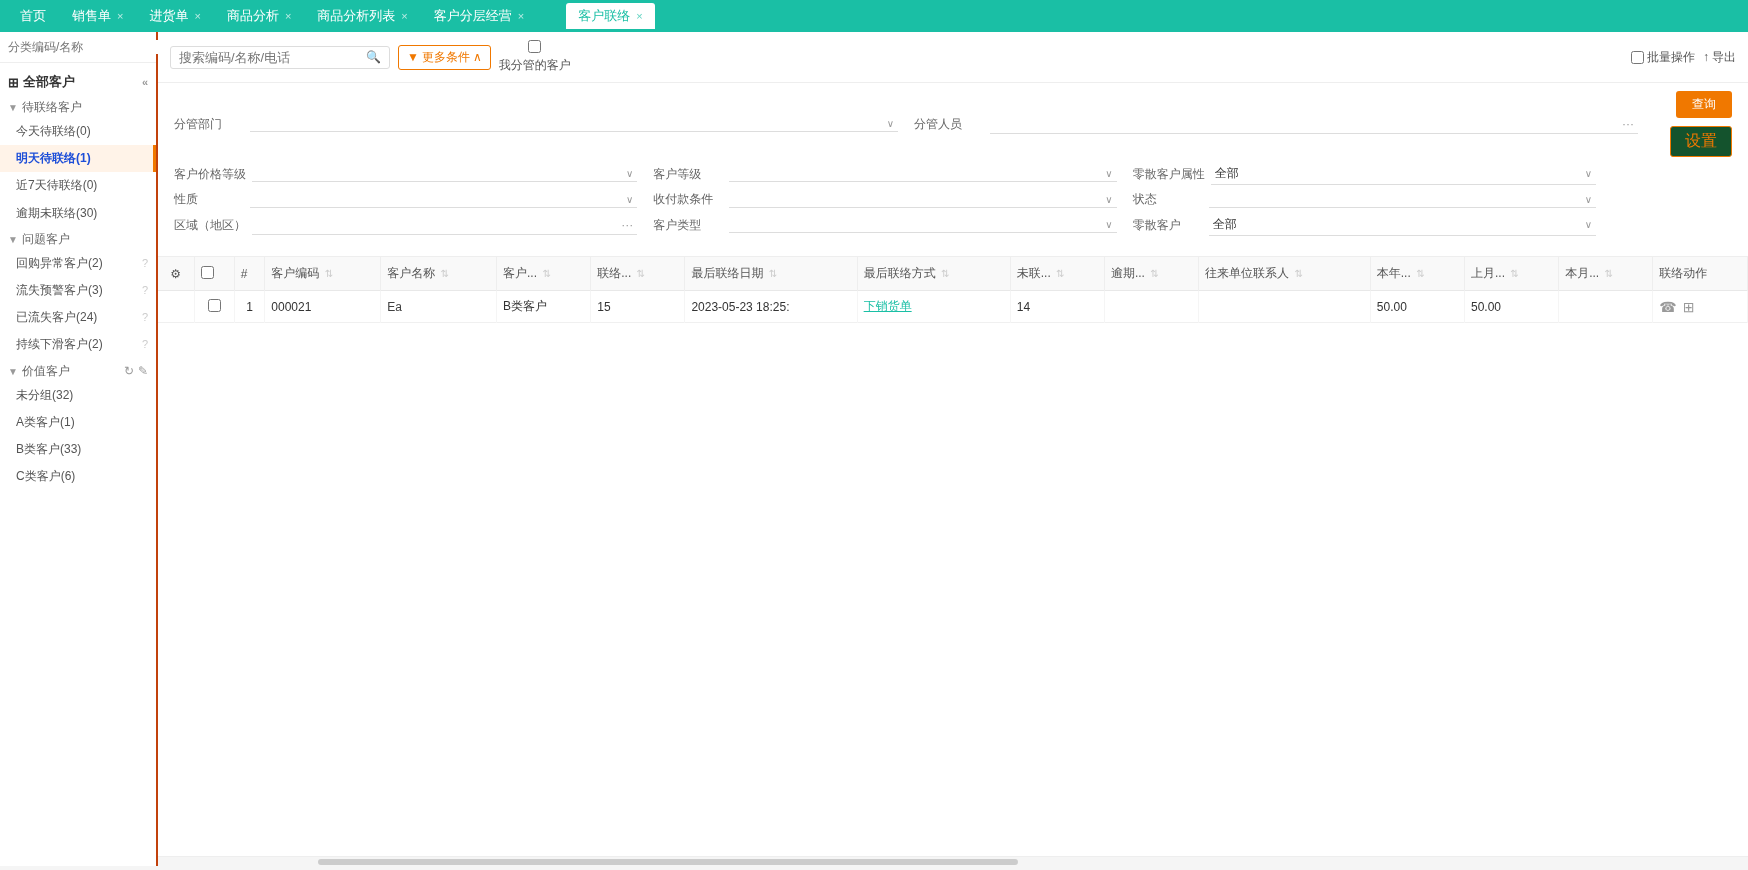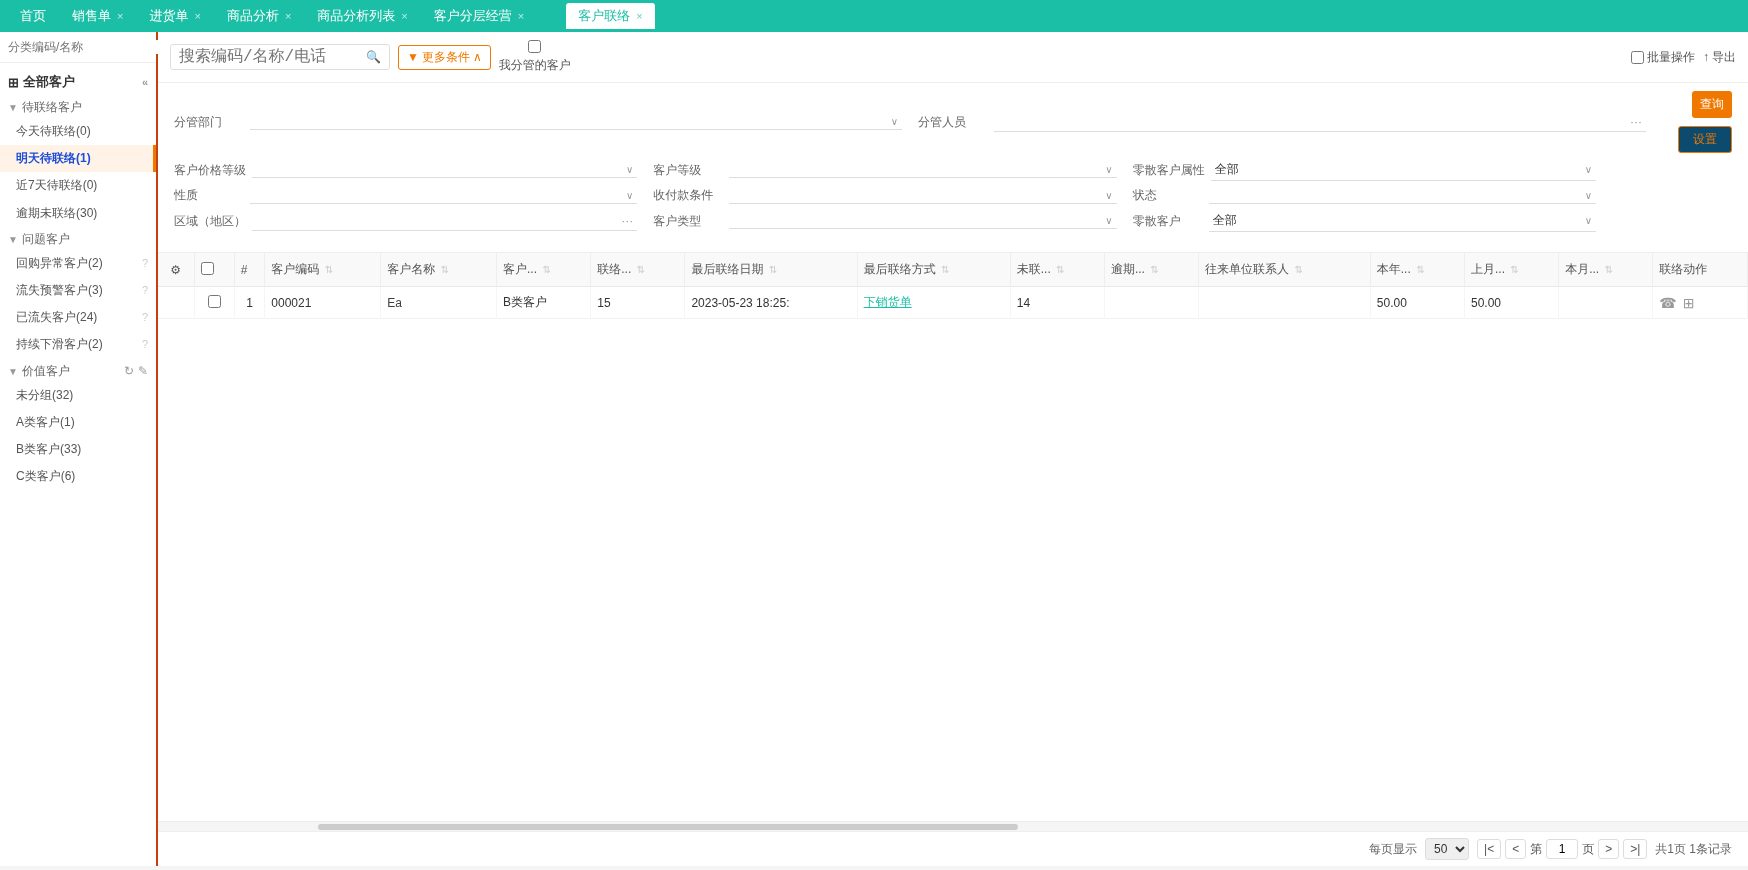--- a/index.html
+++ b/index.html
@@ -116,24 +116,23 @@
       align-items: center;
       border: 1px solid #ddd;
       border-radius: 3px;
       padding: 3px 8px;
       width: 220px;
       gap: 4px;
     }
     .search-input-wrapper input {
       border: none;
       outline: none;
-      font-size: 16px;
+      font-size: 13px;
       width: 100%;
       color: #999;
-      font-family: Liberation Mono, monospace;
     }
     .more-filters {
       display: flex;
       align-items: center;
       gap: 3px;
       color: #f07800;
       cursor: pointer;
       font-size: 12px;
       padding: 3px 8px;
       border: 1px solid #f07800;
@@ -226,32 +225,32 @@
       cursor: pointer;
       color: #999;
       font-size: 12px;
     }
     .chevron { color: #999; font-size: 10px; }
     .btn-query {
       background: #f07800;
       color: #fff;
       border: none;
       border-radius: 3px;
-      padding: 5px 8px;
+      padding: 5px 16px;
       font-size: 12px;
       cursor: pointer;
       white-space: nowrap;
     }
     .btn-settings {
-      background: #0c4a6e;
+      background: #14532d;
       color: #f07800;
       border: 1px solid #f07800;
       border-radius: 3px;
       padding: 4px 14px;
-      font-size: 12px;
+      font-size: 16px;
       cursor: pointer;
       white-space: nowrap;
       margin-top: 4px;
     }
     .query-btns {
       display: flex;
       flex-direction: column;
       align-items: flex-end;
       gap: 4px;
       margin-left: auto;
@@ -688,31 +687,15 @@
     </td>
   </tr>
           </tbody>
       </table>
     </div>
 
     <div class="scroll-stub">
       <div class="scroll-thumb"></div>
     </div>
 
-    <div class="table-footer">
-      <span class="per-page-label">每页显示</span>
-      <select class="per-page-select">
-        <option>50</option>
-      </select>
-      <div class="page-nav">
-        <button class="page-btn">|&lt;</button>
-        <button class="page-btn">&lt;</button>
-        <span>第</span>
-        <input class="page-input" type="text" value="1" style="">
-        <span>页</span>
-        <button class="page-btn">&gt;</button>
-        <button class="page-btn">&gt;|</button>
-      </div>
-      <span class="total-records">共1页 1条记录</span>
-    </div>
 
   </div>
 </div>
 
 </body></html>

